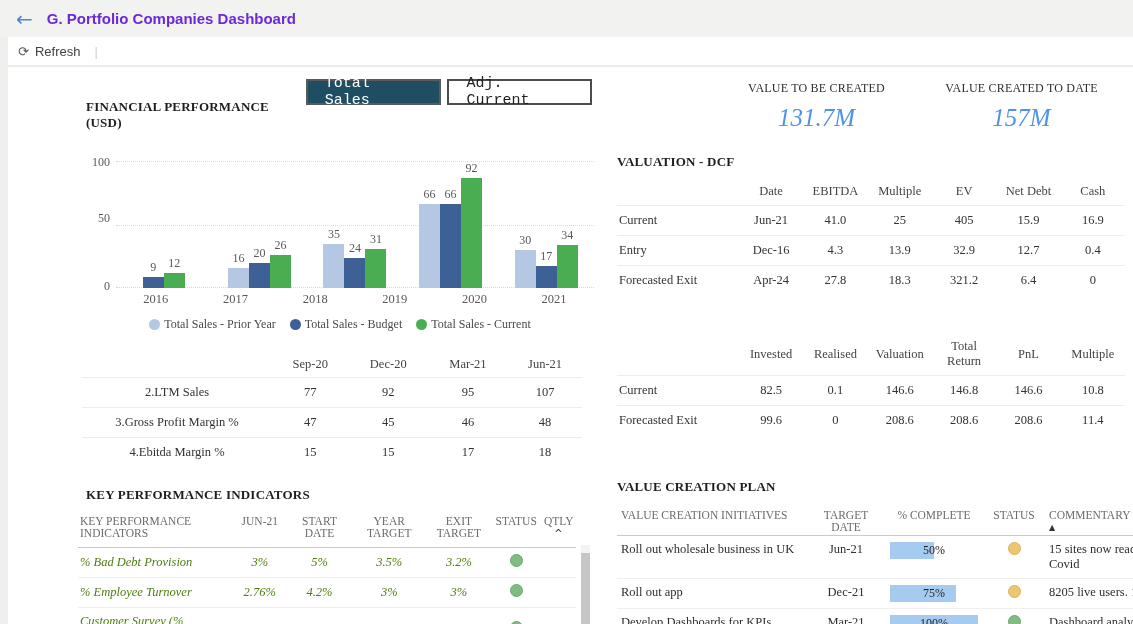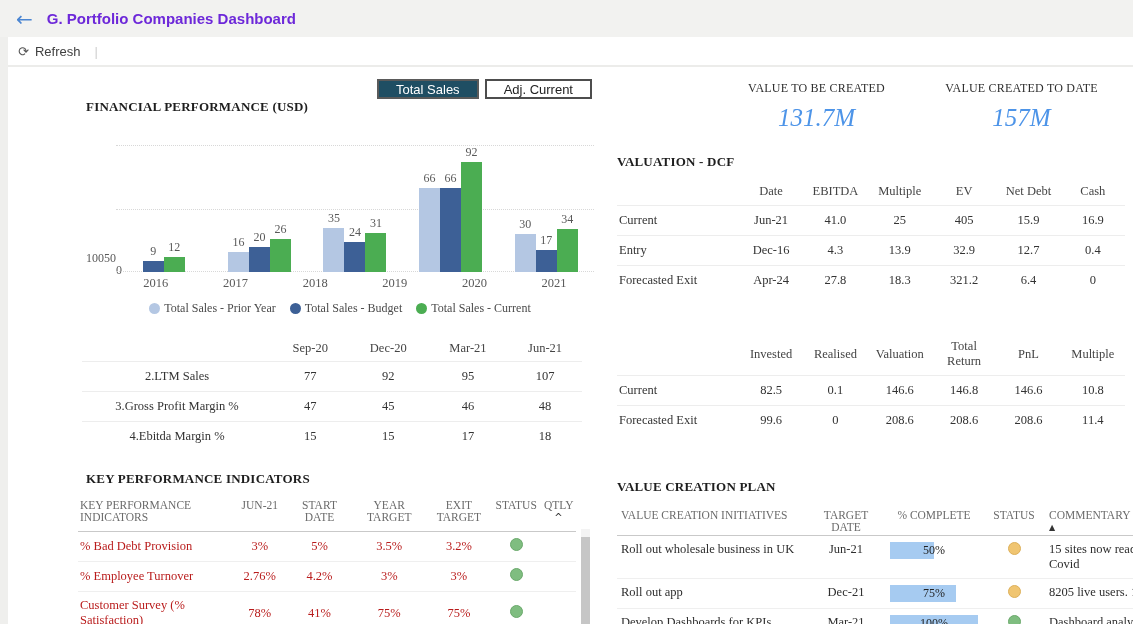--- a/index.html
+++ b/index.html
@@ -23,29 +23,29 @@
   .toolbar-divider { color:#CFCFCF; margin-left:14px; font-size:13px; }
 
   .content { display:flex; }
 
   
   .left-col { width:600px; flex:none; padding-left:70px; }
   .fp-header-row { display:flex; margin-top:10px; }
   .section-title { font-size:13px; font-weight:bold; color:#1E1E1E; letter-spacing:.2px; }
   .fp-title { margin-top:22px; margin-left:8px; }
   .toggle-group { margin-left:auto; margin-right:16px; display:flex; gap:6px; margin-top:2px; }
-  .toggle-btn { height:20px; padding:0 17px; font-family:Liberation Sans, sans-serif;
-                font-size:13px; display:flex; align-items:center; cursor:pointer; }
+  .toggle-btn { height:26px; padding:0 17px; font-family:Liberation Mono, monospace;
+                font-size:15px; display:flex; align-items:center; cursor:pointer; }
   .btn-primary { background:#1F4E63; color:#FFFFFF; border:2px solid #5A5A5A; }
   .btn-secondary { background:#FFFFFF; color:#222222; border:2px solid #4D4D4D; }
 
   
   .chart-wrap { margin-top:30px; padding-left:8px; }
   .chart-body { display:flex; }
-  .y-axis { width:30px; height:127px; display:flex; flex-direction:row;
+  .y-axis { width:30px; height:127px; display:flex; flex-direction:column;
             justify-content:space-between; align-items:flex-end; padding-right:6px; }
   .y-tick { font-size:12px; color:#595959; transform:translateY(-6px); }
   .y-tick:last-child { transform:translateY(6px); }
   .plot { position:relative; width:478px; height:127px; }
   .gridline { position:absolute; left:0; right:0; border-top:1px dotted #D8D8D8; }
   .gl-100 { top:0; } .gl-50 { top:50%; } .gl-0 { bottom:0; }
   .bars-row { position:absolute; inset:0; display:flex; justify-content:space-around;
               align-items:flex-end; }
   .bar-group { width:66px; height:100%; display:flex; justify-content:center;
                align-items:flex-end; }
@@ -67,21 +67,21 @@
   .q-table th { font-size:12.5px; color:#444; text-align:center; padding:5px 2px; }
   .q-table td { padding:7px 2px; border-top:1px solid #EDEDED; text-align:center; color:#333; }
   .q-table td.row-label, .q-table th.row-label { text-align:center; width:38%; }
 
   .kpi-title { margin-top:20px; margin-left:8px; }
   .kpi-wrap { position:relative; width:512px; margin-top:6px; }
   .kpi-table { width:498px; font-size:12.5px; table-layout:fixed; }
   .kpi-table th { font-size:11.5px; color:#6B6B6B; text-align:center; vertical-align:top;
                   padding:6px 2px 8px; border-bottom:1px solid #C9C9C9; }
   .kpi-table th.col-name { text-align:left; }
-  .kpi-table td { padding:6px 2px; border-bottom:1px solid #EFEFEF; text-align:center; color:#b91c1c; }
+  .kpi-table td { padding:6px 2px; border-bottom:1px solid #EFEFEF; text-align:center; color:#4d7c0f;font-style:italic; }
   .kpi-table td.col-name { text-align:left; }
   .status-dot { width:13px; height:13px; border-radius:50%; display:inline-block; }
   .status-green { background:#7FBD80; border:1px solid #6AA96B; }
   .status-amber { background:#F0C571; border:1px solid #DDB05A; }
   .kpi-scrollbar { position:absolute; right:0; top:36px; width:9px; height:150px; background:#F3F3F3; }
   .kpi-scroll-thumb { width:9px; height:100px; background:#C6C6C6; margin-top:8px; }
   .sort-caret { color:#333; font-size:10px; font-family:"DejaVu Sans", sans-serif; }
 
   
   .right-col { flex:none; width:700px; padding-left:9px; }

